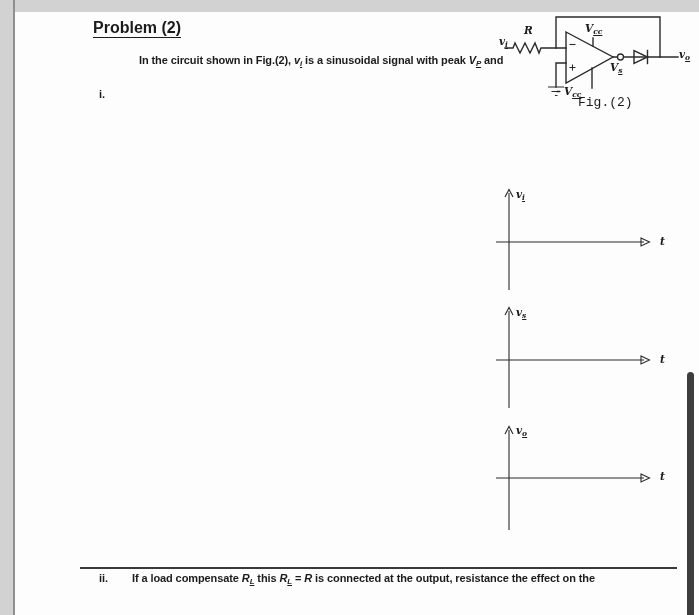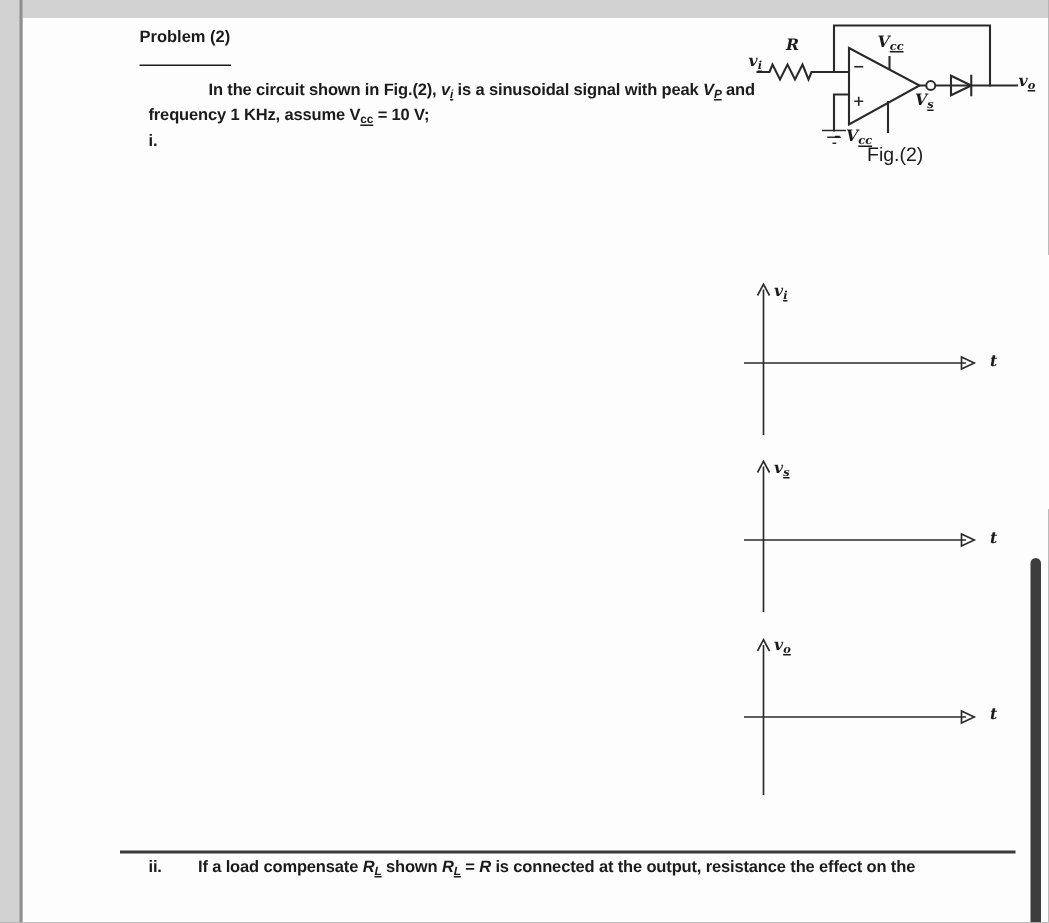--- a/index.html
+++ b/index.html
@@ -6,43 +6,42 @@
   .screen{
     position:relative;width:699px;height:615px;margin:0 auto;
     background:#d2d2d2;overflow:hidden;
     font-family:"Liberation Sans",sans-serif;color:#1b1b1b;
   }
   .page{position:absolute;left:15px;top:12px;width:684px;height:603px;background:#fdfdfd;}
   .margin-left{position:absolute;left:0;top:0;width:13px;height:615px;background:#d2d2d2;border-right:2px solid #8f8f8f;}
   .margin-top{position:absolute;left:0;top:0;width:699px;height:12px;background:#d2d2d2;}
   .abs{position:absolute;white-space:nowrap;}
   .doc-text{font-size:11px;font-weight:700;letter-spacing:-0.1px;line-height:15px;}
-  .title{font-size:11px;font-weight:700;border-bottom:1.6px solid #1b1b1b;padding-bottom:12px;}
+  .title{font-size:16px;font-weight:700;border-bottom:1.6px solid #1b1b1b;padding-bottom:0;}
   sub{font-size:0.72em;vertical-align:-0.28em;line-height:0;text-decoration:underline;}
   .it{font-style:italic;}
   .hand{font-family:"DejaVu Serif",serif;font-style:italic;font-weight:700;font-size:10.5px;}
-  .caption{font-family:Liberation Sans, sans-serif;font-size:13px;font-weight:400;}
+  .caption{font-family:Liberation Mono, monospace;font-size:13px;font-weight:400;}
   .divider{position:absolute;left:80px;top:567px;width:597px;height:2px;background:#3a3a3a;}
   .scroll-thumb{position:absolute;left:687px;top:372px;width:7px;height:243px;background:#3d3d3d;border-radius:4px 4px 0 0;cursor:pointer;}
   svg{position:absolute;overflow:visible;}
   .wire{fill:none;stroke:#2a2a2a;stroke-width:1.4;stroke-linecap:square;stroke-linejoin:miter;}
   .wire-thin{fill:none;stroke:#2a2a2a;stroke-width:1.1;}
 </style>
 </head>
 <body>
 
 <div class="screen">
   <div class="page"></div>
   <div class="margin-top"></div>
   <div class="margin-left"></div>
 
   <span class="abs title" style="left:93px;top:19px;">Problem (2)</span>
 
   <span class="abs doc-text" style="left:100px;top:53px;padding-left:39px;"><span>In the circuit shown in Fig.(2), </span><span class="it">v</span><sub class="it">i</sub><span> is a sinusoidal signal with peak </span><span class="it">V</span><sub class="it">P</sub><span> and</span></span>
-  <span class="abs doc-text" style="left:99px;top:70px;"><span>frequency 1 KHz, assume </span><span>V</span><sub>cc</sub><span> = 10 V;</span></span>
 
   <span class="abs doc-text" style="left:99px;top:87px;">i.</span>
 
   <svg style="left:498px;top:8px;" width="200" height="118" viewBox="0 0 200 118">
 
     <path class="wire" d="M7 40 H15 l2 -5 l5 10 l5 -10 l5 10 l5 -10 l4 10 l2 -5 H68"></path>
 
     <path class="wire" d="M58 40 V9 H162 V49"></path>
 
     <path class="wire" d="M68 24 L115 49 L68 75 Z"></path>
@@ -90,16 +89,16 @@
     <path class="wire-thin" d="M24 9 V109"></path>
     <path class="wire-thin" d="M20 13 L24 5.5 L28 13"></path>
     <path class="wire-thin" d="M11 57 H159"></path>
     <path class="wire-thin" d="M156 53 L164.5 57 L156 61 Z"></path>
   </svg>
   <span class="abs hand" style="left:516px;top:424px;"><span class="it">v</span><sub class="it">o</sub></span>
   <span class="abs hand" style="left:660px;top:470px;">t</span>
 
   <div class="divider"></div>
   <span class="abs doc-text" style="left:99px;top:571px;">ii.</span>
-  <span class="abs doc-text" style="left:132px;top:571px;"><span>If a load compensate </span><span class="it">R</span><sub class="it">L</sub><span> shown </span><span class="it">R</span><sub class="it">L</sub><span> = </span><span class="it">R</span><span> is connected at the output, resistance the effect on the</span></span>
+  <span class="abs doc-text" style="left:132px;top:571px;"><span>If a load compensate </span><span class="it">R</span><sub class="it">L</sub><span> this </span><span class="it">R</span><sub class="it">L</sub><span> = </span><span class="it">R</span><span> is connected at the output, resistance the effect on the</span></span>
 
   <div class="scroll-thumb"></div>
 </div>
 
 </body></html>

